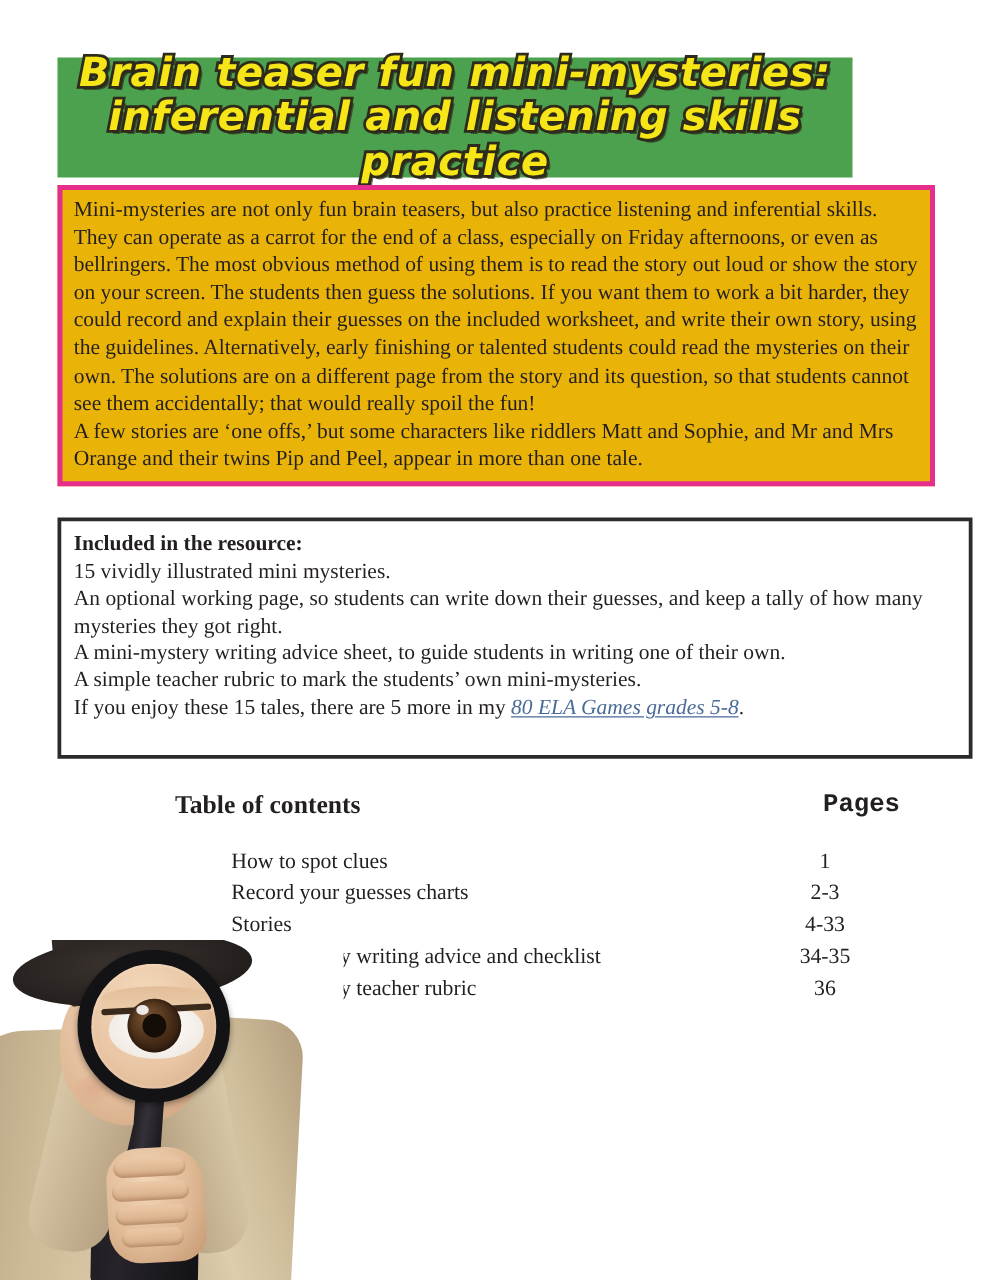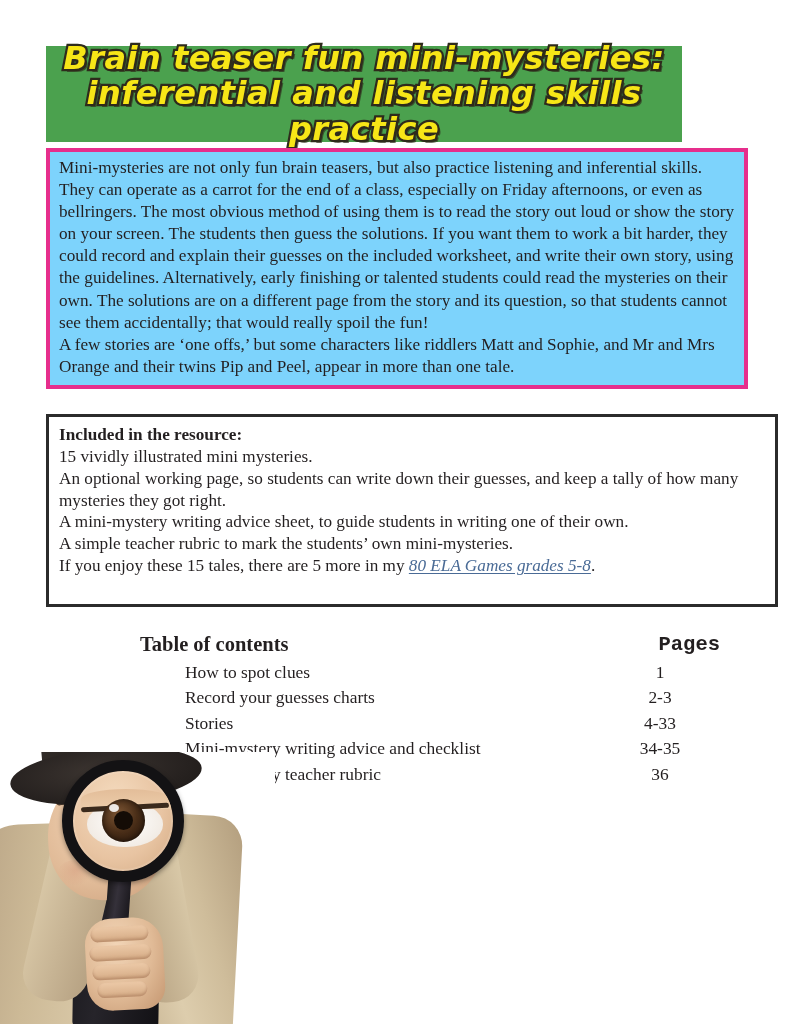--- a/index.html
+++ b/index.html
@@ -49,21 +49,21 @@
   }
 
   
   .intro-box {
     position: absolute;
     left: 46px;
     top: 148px;
     width: 702px;
     box-sizing: border-box;
     border: 4px solid #e62e8c;
-    background: #7dd3fc;
+    background: #eab308;
     padding: 5px 9px 7px 9px;
   }
   .intro-box p {
     margin: 0;
     font-size: 17.2px;
     line-height: 1.285;
     text-align: left;
   }
   .intro-box p + p { margin-top: 0; }
 
@@ -111,21 +111,21 @@
     line-height: 1.25;
   }
   .toc-head .t-title { flex: 0 0 auto; }
   .toc-head .t-pages {
     position: absolute;
     left: 460px;
     width: 120px;
     text-align: right;
     font-family: Liberation Mono, monospace;
   }
-  .toc-rows { margin-top: 4px; }
+  .toc-rows { margin-top: 20px; }
   .toc-row {
     position: relative;
     height: 25.6px;
     font-size: 17.4px;
   }
   .toc-row .label {
     position: absolute;
     left: 45px;
     top: 0;
     white-space: nowrap;

